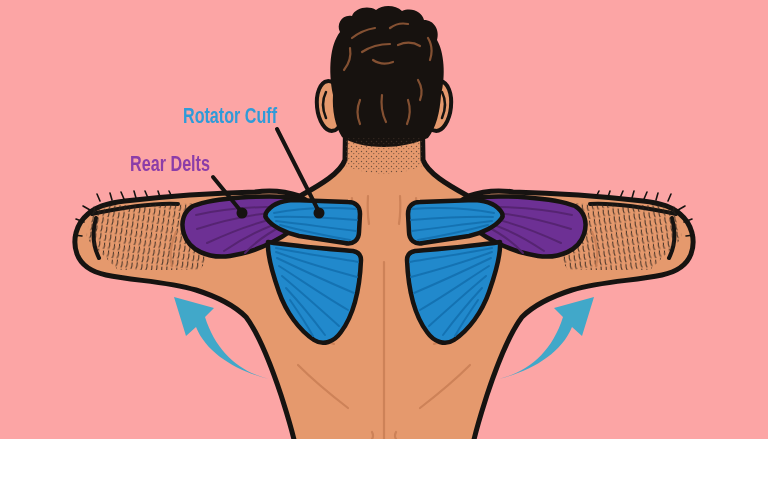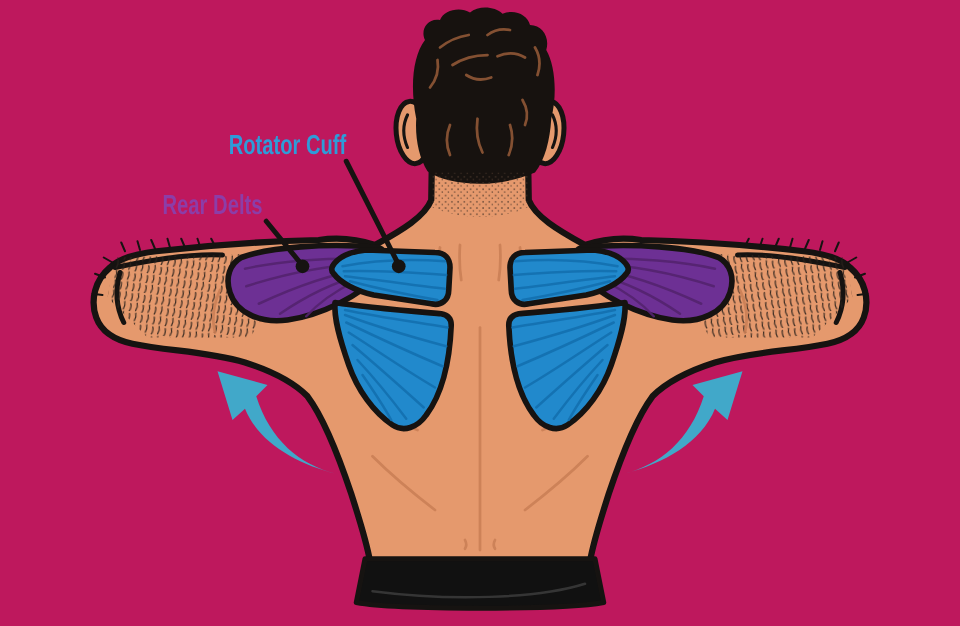--- a/index.html
+++ b/index.html
@@ -1,16 +1,16 @@
 <!DOCTYPE html>
 <html><head>
 <meta charset="utf-8">
 <style>
   html,body{margin:0;padding:0;background:#ffffff;}
-  .stage{position:relative;width:768px;height:501px;background:#be185d;overflow:hidden;
+  .stage{position:relative;width:768px;height:439px;background:#fca5a5;overflow:hidden;
          font-family:"Liberation Sans", sans-serif;}
   svg{display:block;}
   svg path, svg ellipse, svg line{stroke-linejoin:round;stroke-linecap:round;}
   text.muscle-label{font-family:"Liberation Sans", sans-serif;font-weight:700;font-size:22px;}
 </style>
 </head>
 <body>
 
 <div class="stage">
 <svg width="768" height="501" viewBox="0 0 768 501">

